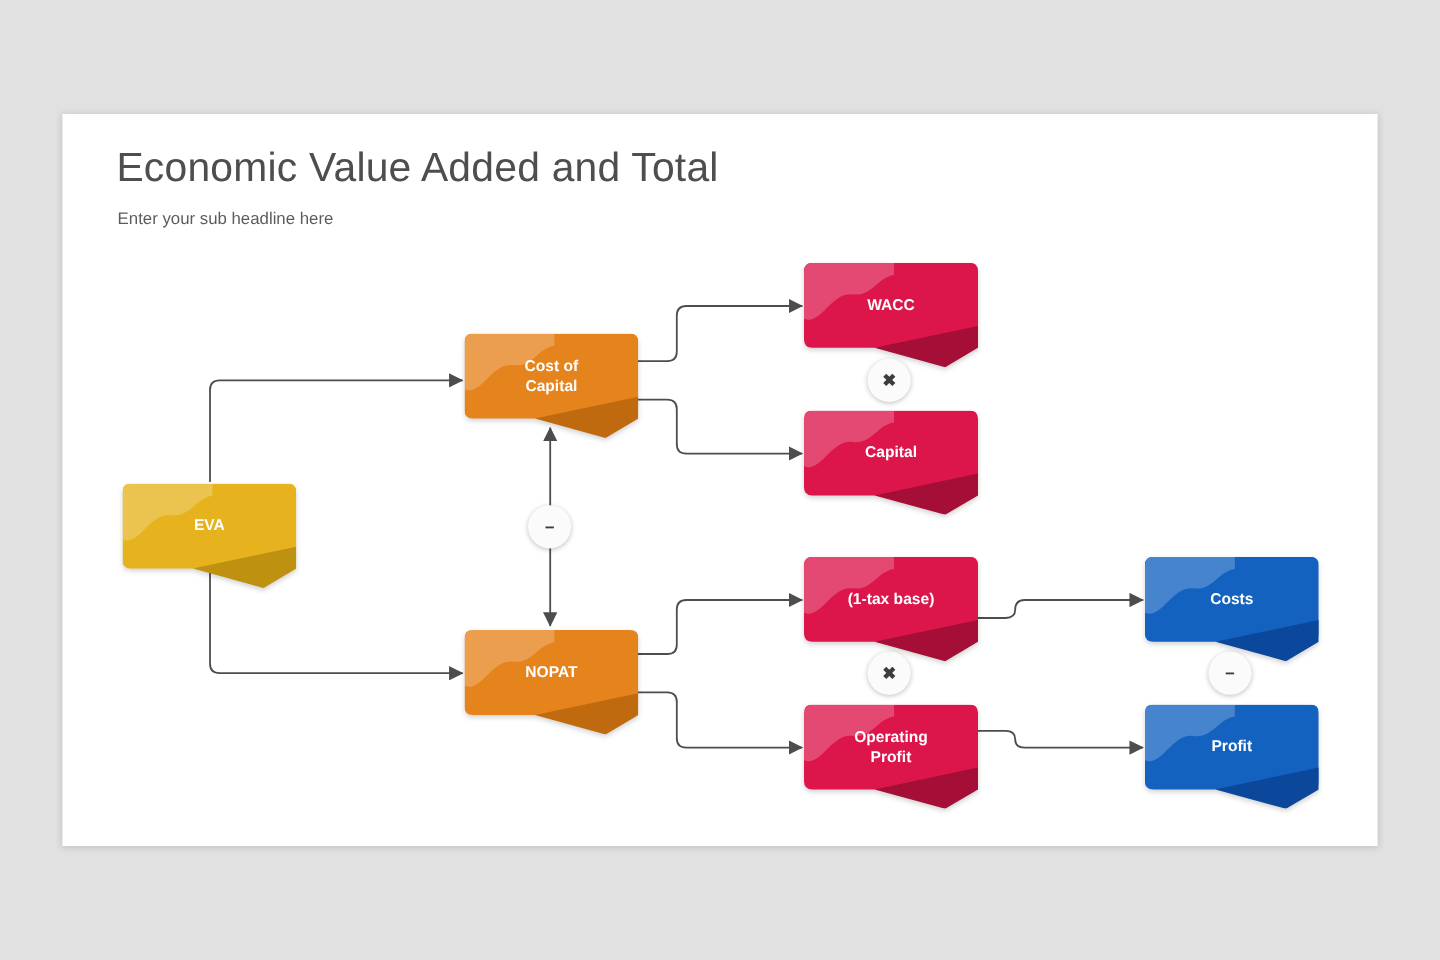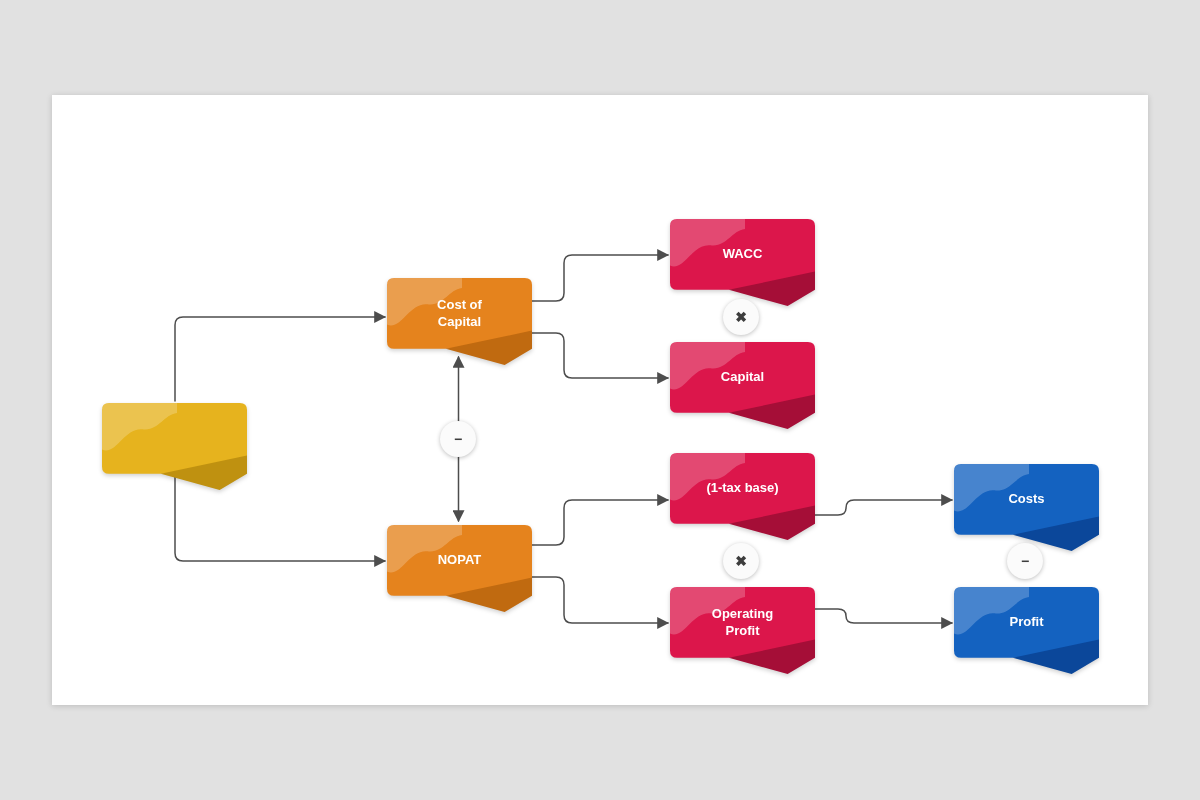--- a/index.html
+++ b/index.html
@@ -53,20 +53,24 @@
 <svg class="defs-hidden" aria-hidden="true">
   <symbol id="node-shape" viewBox="0 0 143 86">
     <path d="M7,0 H136 Q143,0 143,7 V63 Q143,70 136,70 H7 Q0,70 0,63 V7 Q0,0 7,0 Z" fill="var(--base)"></path>
     <path d="M0,46 C14,52 22,24 40,26 C56,28 60,12 74,10 L74,0 H8 Q0,0 0,8 Z" fill="rgba(255,255,255,0.22)"></path>
     <path d="M58,70 L143,52 L143,70 L116,86 Z" fill="var(--fold)"></path>
   </symbol>
 </svg>
 
 <div class="slide">
 
+  <div class="slide-head">
+    <h1>Economic Value Added and Total</h1>
+    <p>Enter your sub headline here</p>
+  </div>
 
   <div class="diagram">
 
     <svg class="connectors" viewBox="0 0 1096 610">
       <defs>
         <marker id="arrow" viewBox="0 0 10 10" refX="9" refY="5" markerWidth="8" markerHeight="8" orient="auto">
           <path d="M0,0 L10,5 L0,10 Z" fill="#4d4d4d"></path>
         </marker>
       </defs>
       <path class="wire" marker-end="url(#arrow)" d="M123,306 V230 Q123,222 131,222 H333"></path>
@@ -78,20 +82,21 @@
       <path class="wire" marker-end="url(#arrow)" d="M761,420 H786 Q794,420 794,413 Q794,405 802,405 H900"></path>
       <path class="wire" marker-end="url(#arrow)" d="M761,514 H786 Q794,514 794,521 Q794,528 802,528 H900"></path>
       <path class="wire" marker-end="url(#arrow)" d="M406.5,342 V262"></path>
       <path class="wire" marker-end="url(#arrow)" d="M406.5,346 V426"></path>
     </svg>
 
     <div class="node c-yellow" style="left:50px;top:308px">
       <svg class="shape" viewBox="0 0 143 86" preserveAspectRatio="none">
           <use href="#node-shape"></use>
         </svg>
+      <span class="label">EVA</span>
     </div>
 
     <div class="node c-orange" style="left:335px;top:183px">
       <svg class="shape" viewBox="0 0 143 86" preserveAspectRatio="none">
           <use href="#node-shape"></use>
         </svg>
       <span class="label">Cost of
 Capital</span>
     </div>
 
@@ -109,21 +114,21 @@
       <span class="label">NOPAT</span>
     </div>
 
     <div class="node c-red" style="left:618px;top:247px">
       <svg class="shape" viewBox="0 0 143 86" preserveAspectRatio="none">
           <use href="#node-shape"></use>
         </svg>
       <span class="label">Capital</span>
     </div>
 
-    <div class="node c-red" style="left:618px;top:358px">
+    <div class="node c-red" style="left:618px;top:369px">
       <svg class="shape" viewBox="0 0 143 86" preserveAspectRatio="none">
           <use href="#node-shape"></use>
         </svg>
       <span class="label">(1-tax base)</span>
     </div>
 
     <div class="node c-red" style="left:618px;top:492px">
       <svg class="shape" viewBox="0 0 143 86" preserveAspectRatio="none">
           <use href="#node-shape"></use>
         </svg>

